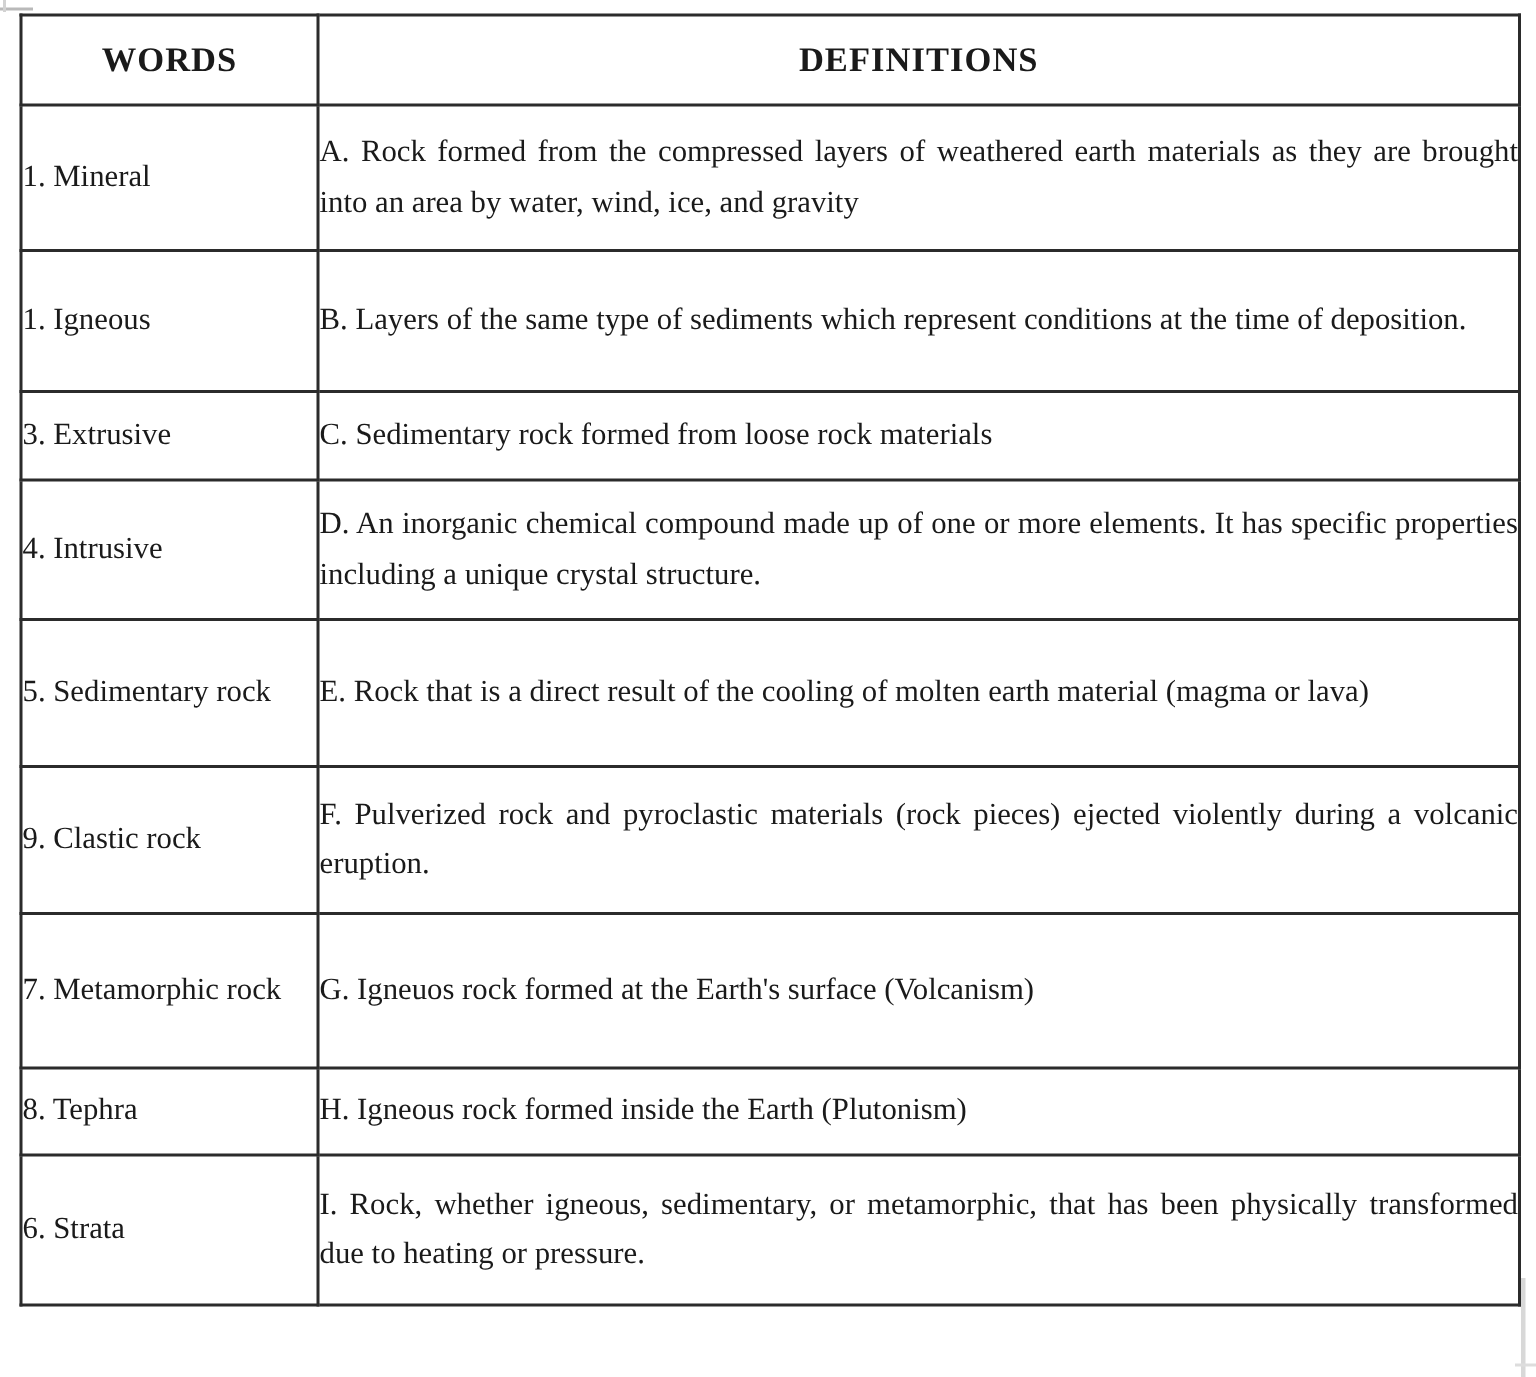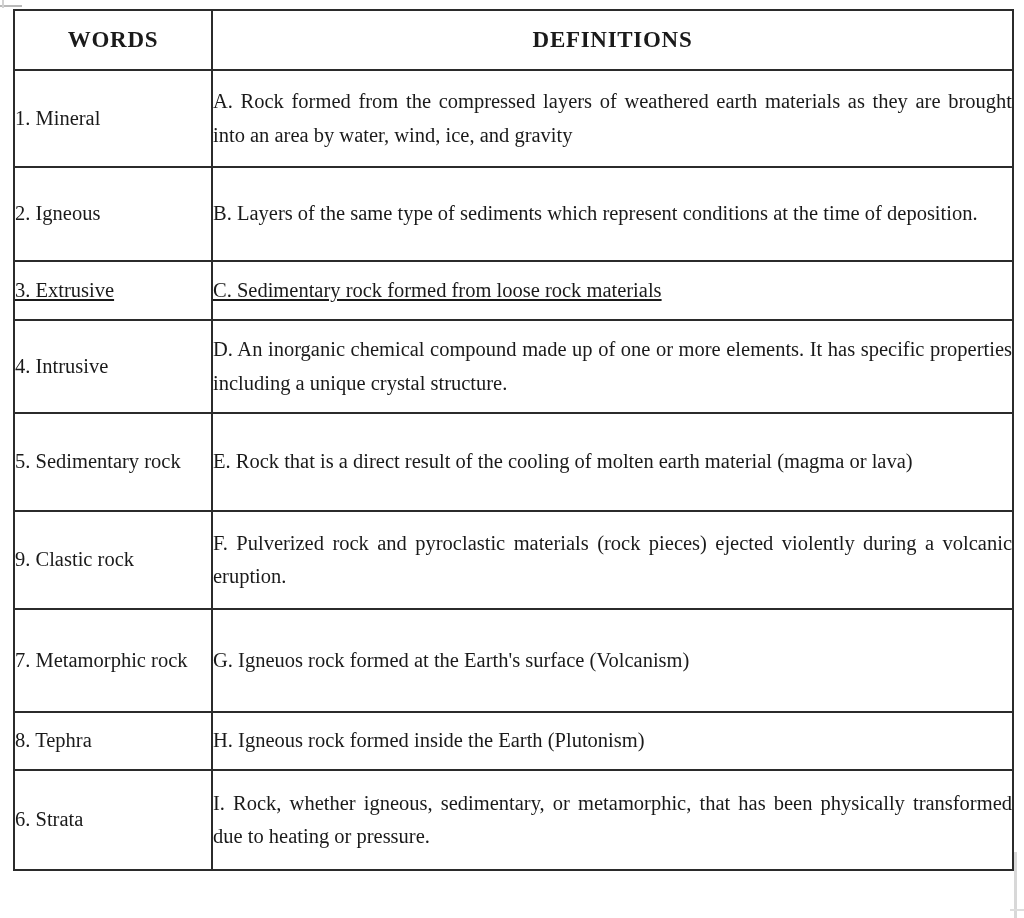--- a/index.html
+++ b/index.html
@@ -113,21 +113,21 @@
     text-align: left;
   }
   .def-text.justified {
     text-align: justify;
     text-align-last: left;
   }
 
   
   tr[data-row="1"] td { height: 95px; }
   tr[data-row="2"] td { height: 92px; }
-  tr[data-row="3"] td { height: 57px; text-decoration: underline; }
+  tr[data-row="3"] td { height: 57px; }
   tr[data-row="4"] td { height: 91px; }
   tr[data-row="5"] td { height: 96px; }
   tr[data-row="6"] td { height: 96px; }
   tr[data-row="7"] td { height: 101px; border-radius: 15px; }
   tr[data-row="8"] td { height: 56px; }
   tr[data-row="9"] td { height: 98px; }
 </style>
 </head>
 <body>
 
@@ -156,21 +156,21 @@
       <tr data-row="1">
         <td class="word-cell">
           <div class="word-text">1. Mineral</div>
         </td>
         <td class="def-cell">
           <div class="def-text justified">A. Rock formed from the compressed layers of weathered earth materials as they are brought into an area by water, wind, ice, and gravity</div>
         </td>
       </tr>
       <tr data-row="2">
         <td class="word-cell">
-          <div class="word-text">2. Igneous</div>
+          <div class="word-text">1. Igneous</div>
         </td>
         <td class="def-cell">
           <div class="def-text justified">B. Layers of the same type of sediments which represent conditions at the time of deposition.</div>
         </td>
       </tr>
       <tr data-row="3">
         <td class="word-cell">
           <div class="word-text">3. Extrusive</div>
         </td>
         <td class="def-cell">

